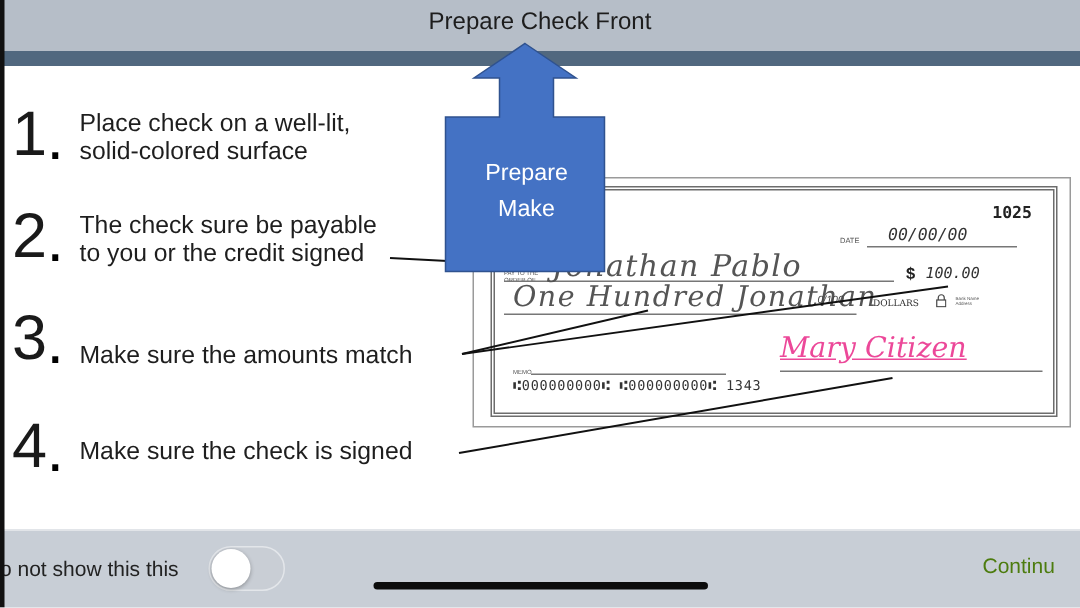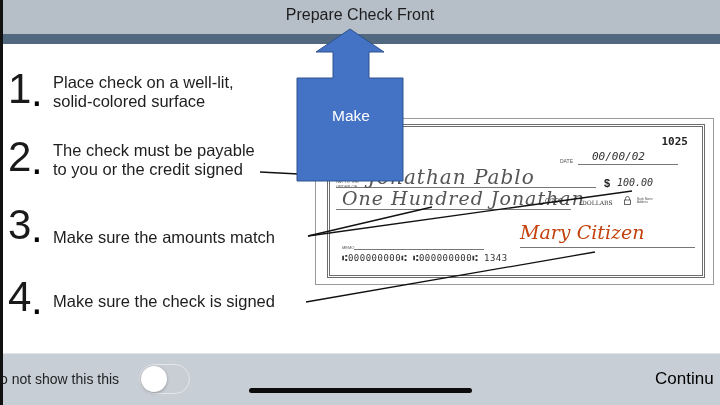--- a/index.html
+++ b/index.html
@@ -26,31 +26,31 @@
   .dollar-sign { position:absolute; left:274px; top:50px; font-size:11px; font-weight:bold; color:#222; }
   .amount { position:absolute; left:287px; top:50px; font-family:"DejaVu Sans Mono", monospace; font-style:italic; font-size:10px; color:#333; }
   .words { position:absolute; left:12px; top:60px; font-family:"DejaVu Serif", serif; font-style:italic; font-size:19px; color:#555; letter-spacing:1px; }
   .words-line { position:absolute; left:6px; top:82px; width:235px; border-top:1px solid #777; }
   .cents { position:absolute; left:215px; top:70px; font-size:7px; font-style:italic; color:#444; }
   .dollars-lbl { position:absolute; left:252px; top:72px; font-family:"DejaVu Serif", serif; font-size:6px; color:#333; }
   .lock-icon { position:absolute; left:294px; top:69px; width:7px; height:9px; }
   .bank-tag { position:absolute; left:307px; top:71px; font-size:3px; color:#555; width:22px; line-height:3px; }
   .memo-lbl { position:absolute; left:12px; top:118px; font-size:4px; color:#555; }
   .memo-line { position:absolute; left:24px; top:122px; width:130px; border-top:1px solid #777; }
-  .sig { position:absolute; left:190px; top:94px; font-family:"DejaVu Serif", serif; font-style:italic; font-size:19px; color:#c2410c; }
+  .sig { position:absolute; left:190px; top:94px; font-family:"DejaVu Serif", serif; font-style:italic; font-size:19px; color:#ec4899;text-decoration:underline; }
   .sig-line { position:absolute; left:190px; top:120px; width:175px; border-top:1px solid #777; }
   .micr { position:absolute; left:12px; top:126px; font-family:"DejaVu Sans Mono", monospace; font-size:9px; color:#333; letter-spacing:0.5px; }
   .pointer-lines { position:absolute; left:0; top:0; width:720px; height:405px; pointer-events:none; z-index:5; }
   .callout { position:absolute; left:295px; top:28px; width:110px; height:155px; z-index:10; }
   .callout-text { position:absolute; left:302px; top:104px; width:98px; text-align:center; color:#fff; font-size:15.5px; line-height:24px; z-index:11; }
   .footer { position:absolute; left:0; top:353px; width:720px; height:52px; background:#c8ced6; border-top:1px solid #e1e4e8; }
   .footer-label { position:absolute; left:0; top:371px; font-size:14px; color:#222; white-space:nowrap; }
   .toggle { position:absolute; left:139px; top:364px; width:51px; height:30px; border-radius:15px; background:#c9ced5; border:1px solid #e3e6ea; box-sizing:border-box; }
   .toggle-knob { position:absolute; left:1px; top:1px; width:26px; height:26px; border-radius:50%; background:#fff; box-shadow:0 1px 3px rgba(0,0,0,0.3); }
-  .continue { position:absolute; left:655px; top:369px; font-size:17px; color:#000000; white-space:nowrap; }
+  .continue { position:absolute; left:655px; top:369px; font-size:14px; color:#4d7c0f; white-space:nowrap; }
   .home-indicator { position:absolute; left:249px; top:388px; width:223px; height:5px; border-radius:3px; background:#0c0c0c; }
 </style>
 </head>
 <body>
 
 <div class="left-edge"></div>
 
 <div class="header">
   <div class="header-title">Prepare Check Front</div>
 </div>
@@ -59,41 +59,41 @@
 <div class="steps">
   <div class="step" style="top:0px;">
     <span class="step-num" style="top:-2px;">1</span>
     <span class="step-dot" style="left:23px;top:-2px;">.</span>
     <span class="step-text" style="top:4px;">Place check on a well-lit,</span>
     <span class="step-text" style="top:23px;">solid-colored surface</span>
   </div>
   <div class="step" style="top:68px;">
     <span class="step-num" style="top:-2px;">2</span>
     <span class="step-dot" style="left:23px;top:-2px;">.</span>
-    <span class="step-text" style="top:4px;">The check must be payable</span>
+    <span class="step-text" style="top:4px;">The check sure be payable</span>
     <span class="step-text" style="top:23px;">to you or the credit signed</span>
   </div>
   <div class="step" style="top:136px;">
     <span class="step-num" style="top:-2px;">3</span>
     <span class="step-dot" style="left:23px;top:-2px;">.</span>
     <span class="step-text" style="top:23px;">Make sure the amounts match</span>
   </div>
   <div class="step" style="top:208px;">
     <span class="step-num" style="top:-2px;">4</span>
     <span class="step-dot" style="left:23px;top:-2px;">.</span>
     <span class="step-text" style="top:15px;">Make sure the check is signed</span>
   </div>
 </div>
 
 <div class="check-frame"></div>
 <div class="check">
   <span class="check-no">1025</span>
   <span class="check-name">MS</span>
   <span class="date-lbl">DATE</span>
-  <span class="date-val">00/00/02</span>
+  <span class="date-val">00/00/00</span>
   <div class="date-line"></div>
   <span class="payto-lbl">PAY TO THE ORDER OF</span>
   <div class="payto-line"></div>
   <span class="payee">Jonathan Pablo</span>
   <span class="dollar-sign">$</span>
   <span class="amount">100.00</span>
   <span class="words">One Hundred Jonathan</span>
   <div class="words-line"></div>
   <span class="cents">0/100</span>
   <span class="dollars-lbl">DOLLARS</span>
@@ -113,20 +113,21 @@
   <line x1="260" y1="172" x2="376" y2="178" stroke="#111" stroke-width="1.3"></line>
   <line x1="308" y1="236" x2="432" y2="207" stroke="#111" stroke-width="1.3"></line>
   <line x1="308" y1="236" x2="632" y2="191" stroke="#111" stroke-width="1.3"></line>
   <line x1="306" y1="302" x2="595" y2="252" stroke="#111" stroke-width="1.3"></line>
 </svg>
 
 <svg class="callout" viewBox="0 0 110 155">
   <polygon points="55,1 89,24 74,24 74,50 108,50 108,153 2,153 2,50 38,50 38,24 21,24" fill="#4472c4" stroke="#2f528f" stroke-width="1"></polygon>
 </svg>
 <div class="callout-text">
+  <div>Prepare</div>
   <div>Make</div>
 </div>
 
 <div class="footer"></div>
 <span class="footer-label">o not show this this</span>
 <div class="toggle">
   <div class="toggle-knob"></div>
 </div>
 <span class="continue">Continu</span>
 <div class="home-indicator"></div>

